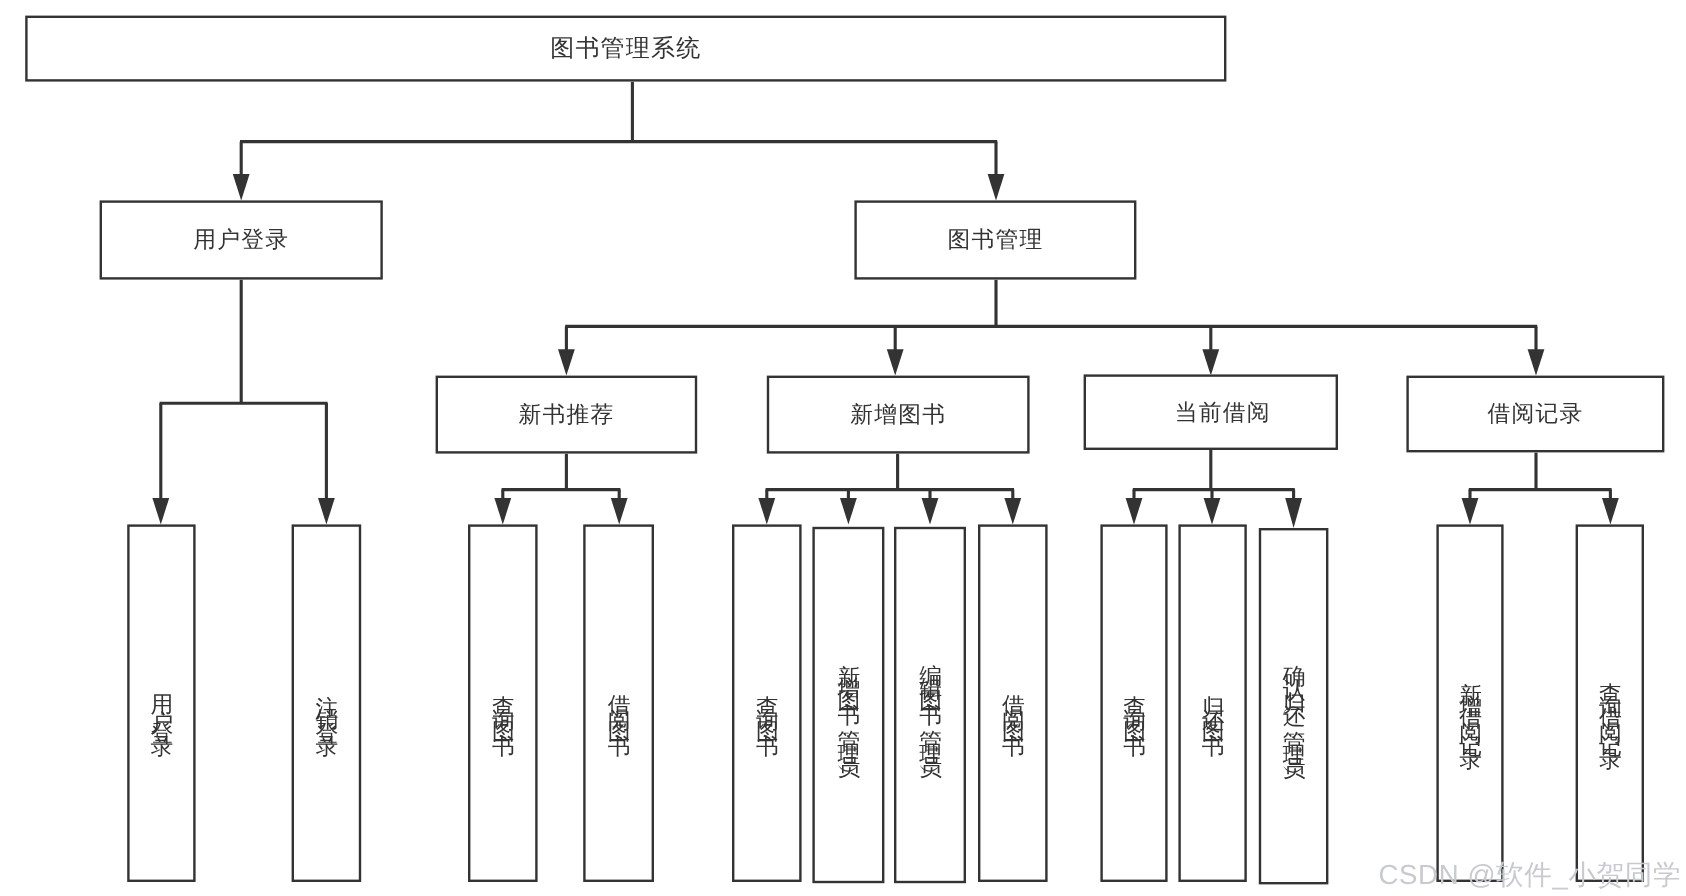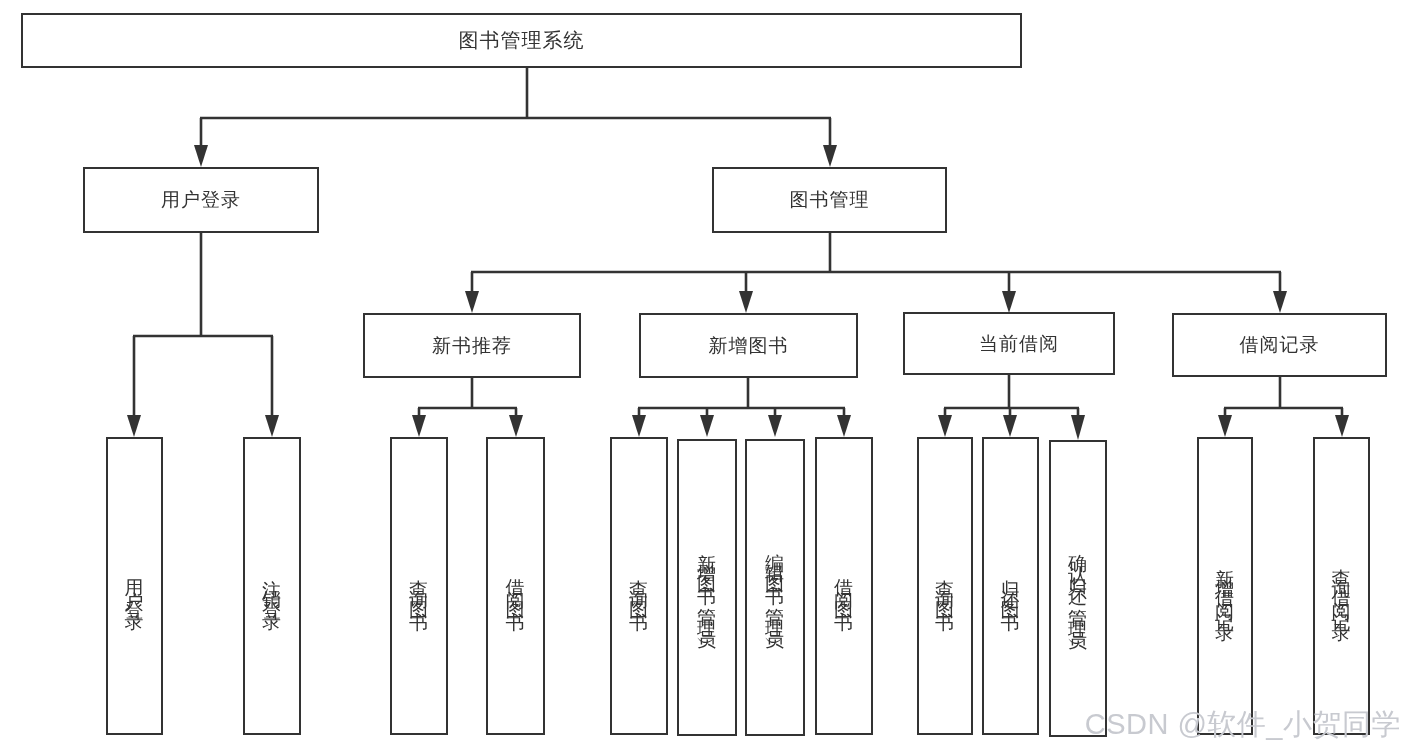--- a/index.html
+++ b/index.html
@@ -14,21 +14,21 @@
     color:#333333; z-index:1;
   }
   .hnode span { font-size:19px; letter-spacing:1px; white-space:nowrap; }
   .rootnode span { font-size:20px; }
   .vnode span {
     writing-mode:vertical-rl; text-orientation:mixed;
     font-size:19px; letter-spacing:11px; line-height:1; white-space:nowrap;
   }
   .watermark {
     position:absolute; right:4px; bottom:2px; z-index:5;
-    font-size:29px; color:#c8cad0; letter-spacing:0.5px; white-space:nowrap;margin-top:45px;
+    font-size:23px; color:#c8cad0; letter-spacing:0.5px; white-space:nowrap;margin-top:45px;
   }
 </style>
 </head>
 <body>
 
 <div class="stage">
 
   <svg class="connectors" width="1405" height="747" viewBox="0 0 1405 747" stroke="#333333" stroke-width="2.6" fill="#333333">
 
     <g>

